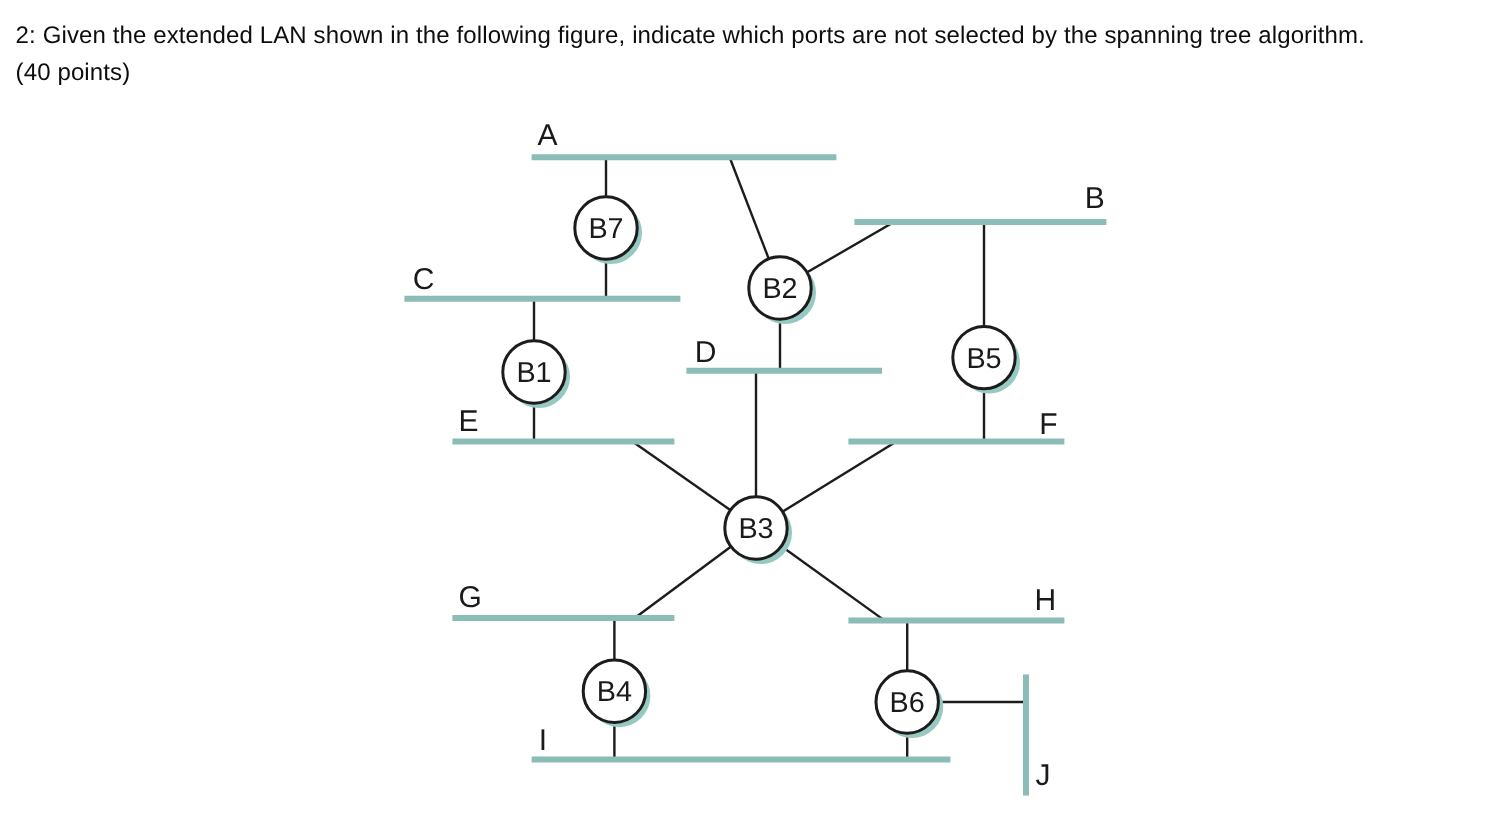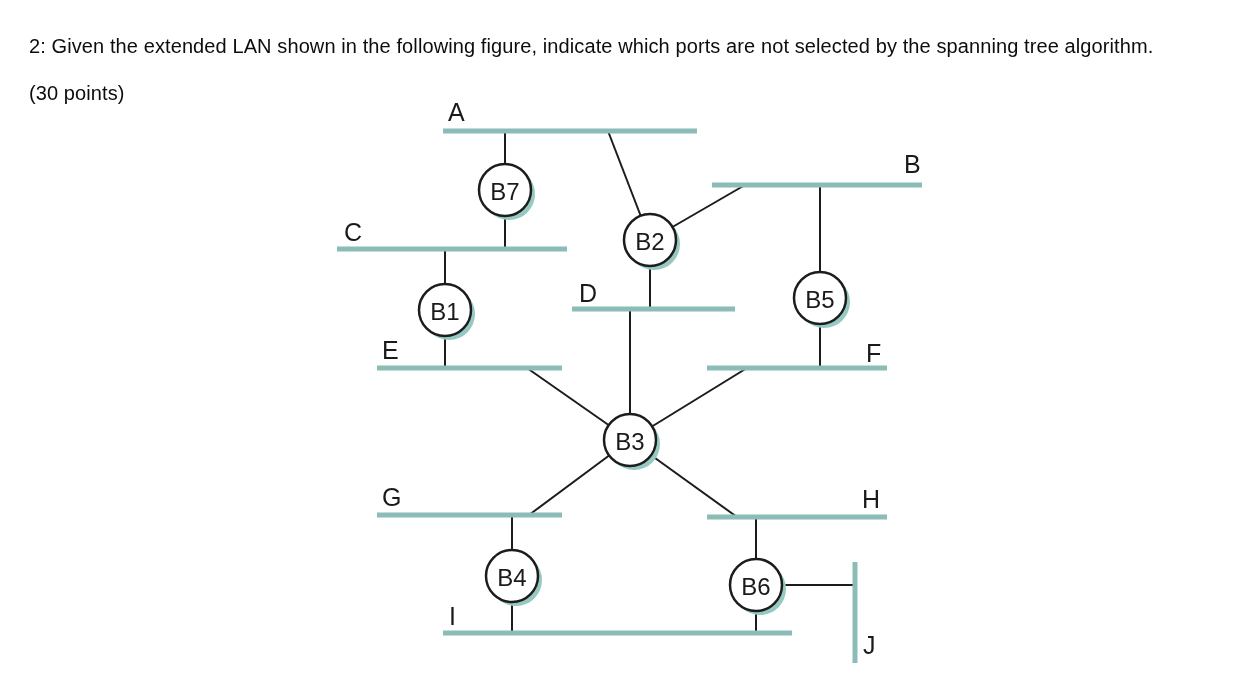--- a/index.html
+++ b/index.html
@@ -20,36 +20,36 @@
   .question {
     position: absolute;
     left: 13px;
     top: 15px;
     width: 1240px;
     font-size: 20px;
     line-height: 31px;
     color: #0d0d0d;
     letter-spacing: 0.1px;
   }
-  .question p { margin: 16px; }
+  .question p { margin: 0; }
   svg.diagram {
     position: absolute;
     left: 0;
     top: 0;
     display: block;
   }
 </style>
 </head>
 <body>
 
 <div class="page">
 
   <div class="question">
     <p>2: Given the extended LAN shown in the following figure, indicate which ports are not selected by the spanning tree algorithm.</p>
-    <p>(30 points)</p>
+    <p>(40 points)</p>
   </div>
 
   <svg class="diagram" id="lan-svg" width="1255" height="685" viewBox="0 0 1255 685">
       <line x1="505" y1="131" x2="505" y2="190" stroke="#1c1c1c" stroke-width="2"></line>
       <line x1="505" y1="249" x2="505" y2="190" stroke="#1c1c1c" stroke-width="2"></line>
       <line x1="608" y1="131" x2="650" y2="240" stroke="#1c1c1c" stroke-width="2"></line>
       <line x1="745" y1="185" x2="650" y2="240" stroke="#1c1c1c" stroke-width="2"></line>
       <line x1="650" y1="309" x2="650" y2="240" stroke="#1c1c1c" stroke-width="2"></line>
       <line x1="445" y1="249" x2="445" y2="310" stroke="#1c1c1c" stroke-width="2"></line>
       <line x1="445" y1="368" x2="445" y2="310" stroke="#1c1c1c" stroke-width="2"></line>

